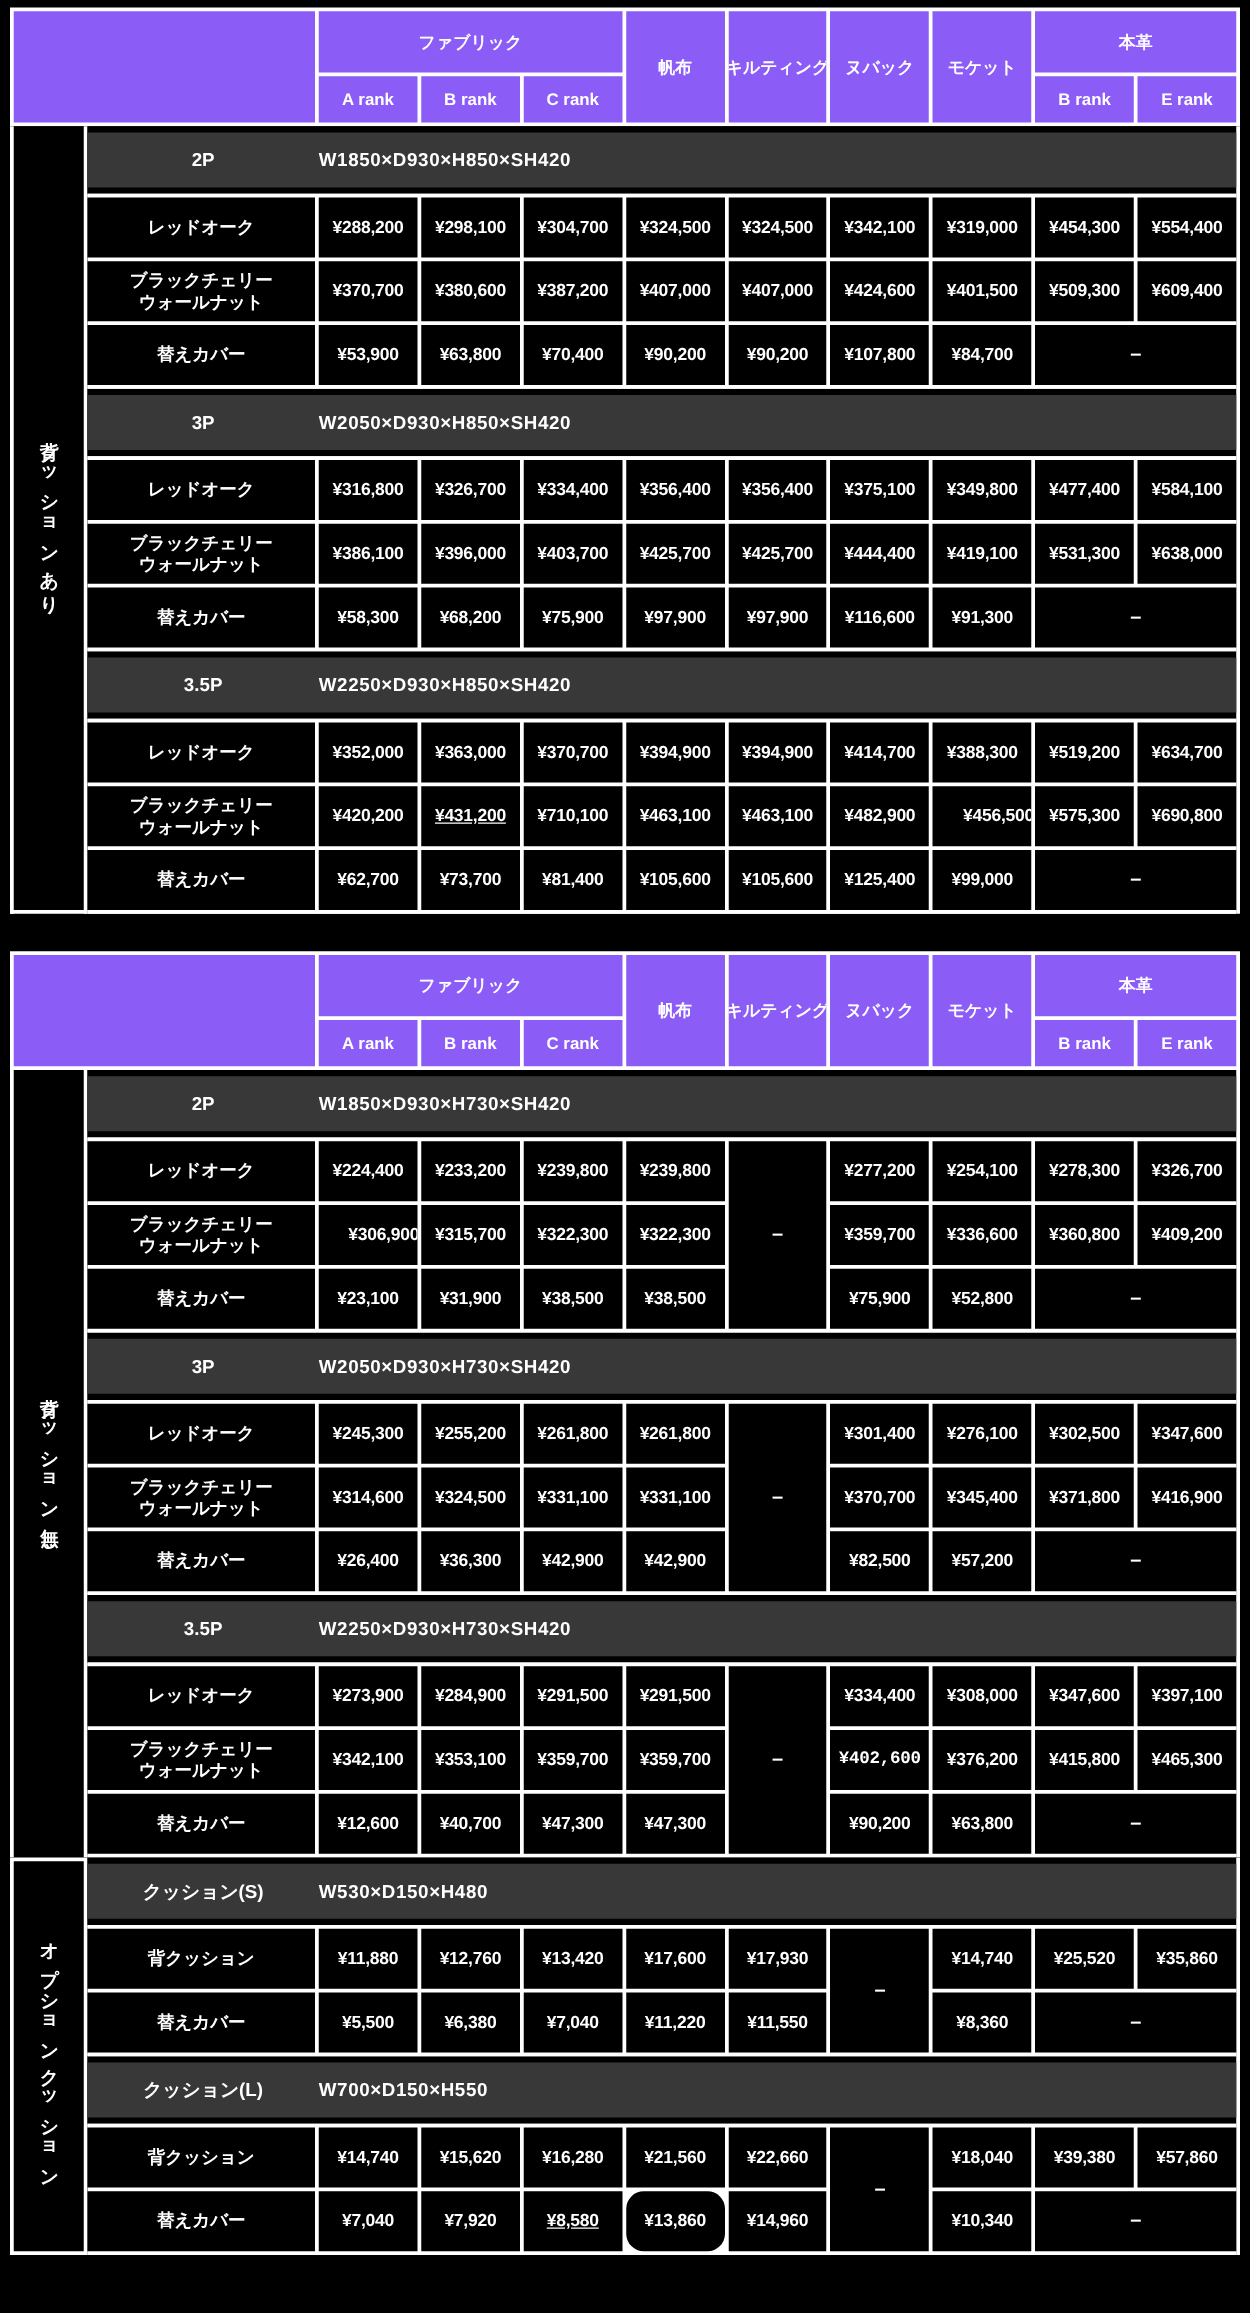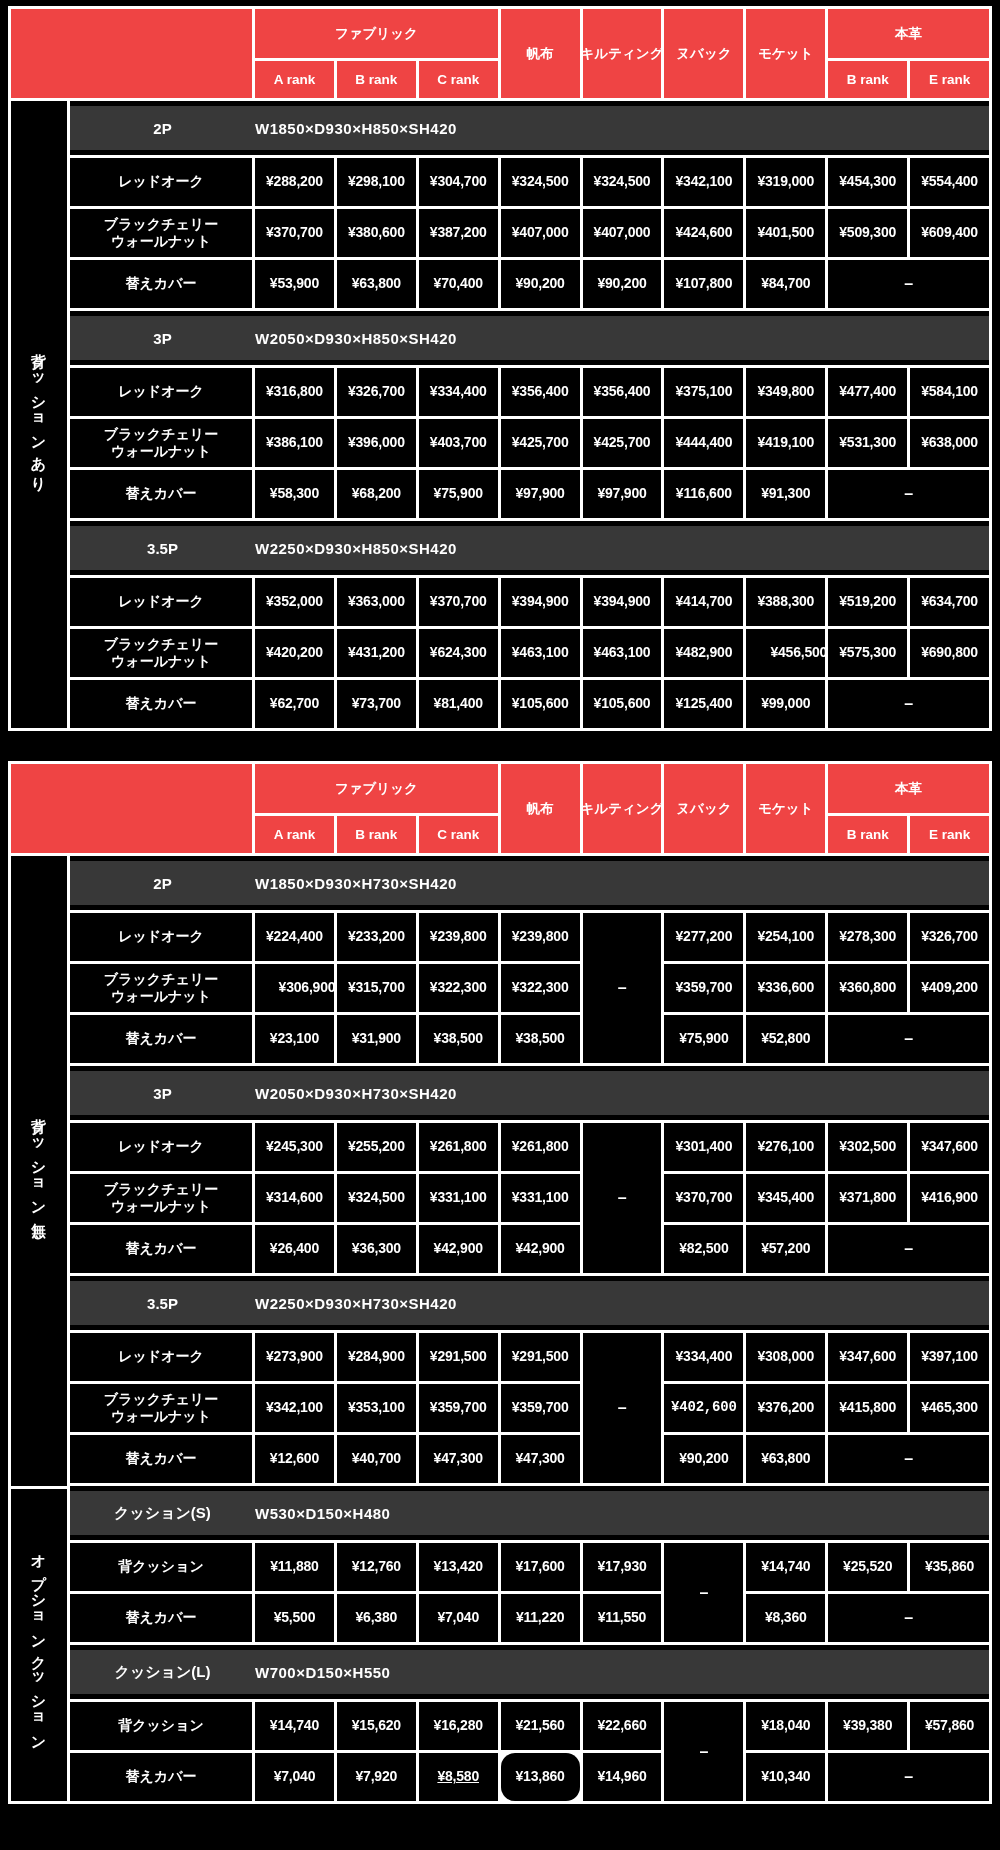--- a/index.html
+++ b/index.html
@@ -3,21 +3,21 @@
 <meta charset="utf-8">
 <style>
   html, body { margin:0; padding:0; background:#000; }
   body { width:1000px; min-height:1850px; font-family:"Liberation Sans", sans-serif; color:#fff; font-weight:bold; }
   #app { padding:6px 8px 28px 8px; }
   .price-table { width:984px; box-sizing:border-box; margin-bottom:30px; }
 
   
   .hdr { display:grid; grid-template-columns:241px repeat(9,1fr); grid-template-rows:49px 37px;
          gap:3px; padding:3px; background:#fff; box-sizing:border-box; }
-  .hcell { background:#ef4444; display:flex; align-items:center; justify-content:center;
+  .hcell { background:#8b5cf6; display:flex; align-items:center; justify-content:center;
            font-size:13.5px; white-space:nowrap; overflow:hidden; }
 
   
   .group { display:flex; align-items:stretch; }
   .group + .group .side { border-top:3px solid #fff; }
   .group:last-child .side { border-bottom:3px solid #fff; }
   .side { flex:0 0 56px; width:56px; border-left:3px solid #fff; border-right:3px solid #fff;
           display:flex; align-items:center; justify-content:center; background:#000; }
   .side-text { writing-mode:vertical-rl; text-orientation:upright; font-size:15px; letter-spacing:3px; line-height:1; }
   .secs { flex:1 1 auto; display:flex; flex-direction:column; border-right:3px solid #fff; background:#000; min-width:0; }
@@ -147,22 +147,22 @@
                 <div class="cell value" style="grid-area: 1 / 4;">¥370,700</div>
                 <div class="cell value" style="grid-area: 1 / 5;">¥394,900</div>
                 <div class="cell value" style="grid-area: 1 / 6;">¥394,900</div>
                 <div class="cell value" style="grid-area: 1 / 7;">¥414,700</div>
                 <div class="cell value" style="grid-area: 1 / 8;">¥388,300</div>
                 <div class="cell value" style="grid-area: 1 / 9;">¥519,200</div>
                 <div class="cell value" style="grid-area: 1 / 10;">¥634,700</div>
                 <div class="cell label" style="grid-area: 2 / 1;">ブラックチェリー
 ウォールナット</div>
                 <div class="cell value" style="grid-area: 2 / 2;">¥420,200</div>
-                <div class="cell value" style="grid-area: 2 / 3;">¥431,200</div>
-                <div class="cell value" style="grid-area: 2 / 4;">¥624,300</div>
+                <div class="cell value" style="grid-area: 2 / 3; text-decoration: underline;">¥431,200</div>
+                <div class="cell value" style="grid-area: 2 / 4;">¥710,100</div>
                 <div class="cell value" style="grid-area: 2 / 5;">¥463,100</div>
                 <div class="cell value" style="grid-area: 2 / 6;">¥463,100</div>
                 <div class="cell value" style="grid-area: 2 / 7;">¥482,900</div>
                 <div class="cell value" style="grid-area: 2 / 8; padding-left: 26px;">¥456,500</div>
                 <div class="cell value" style="grid-area: 2 / 9;">¥575,300</div>
                 <div class="cell value" style="grid-area: 2 / 10;">¥690,800</div>
                 <div class="cell label" style="grid-area: 3 / 1;">替えカバー</div>
                 <div class="cell value" style="grid-area: 3 / 2;">¥62,700</div>
                 <div class="cell value" style="grid-area: 3 / 3;">¥73,700</div>
                 <div class="cell value" style="grid-area: 3 / 4;">¥81,400</div>

